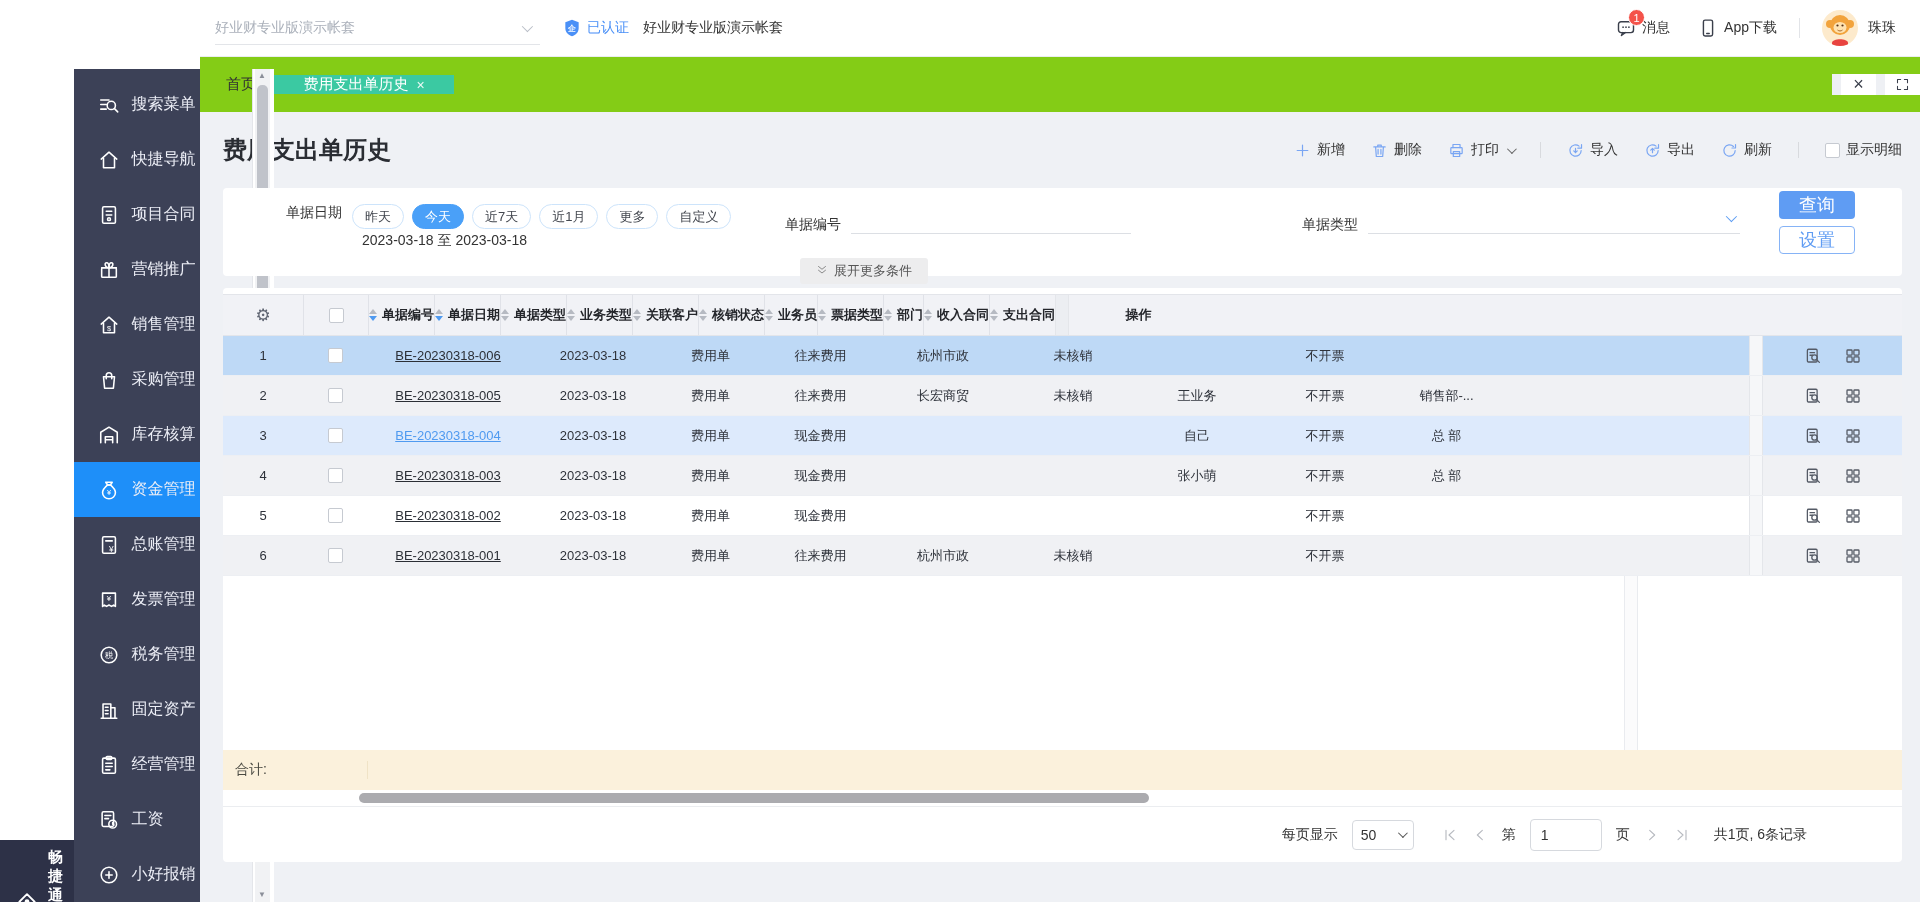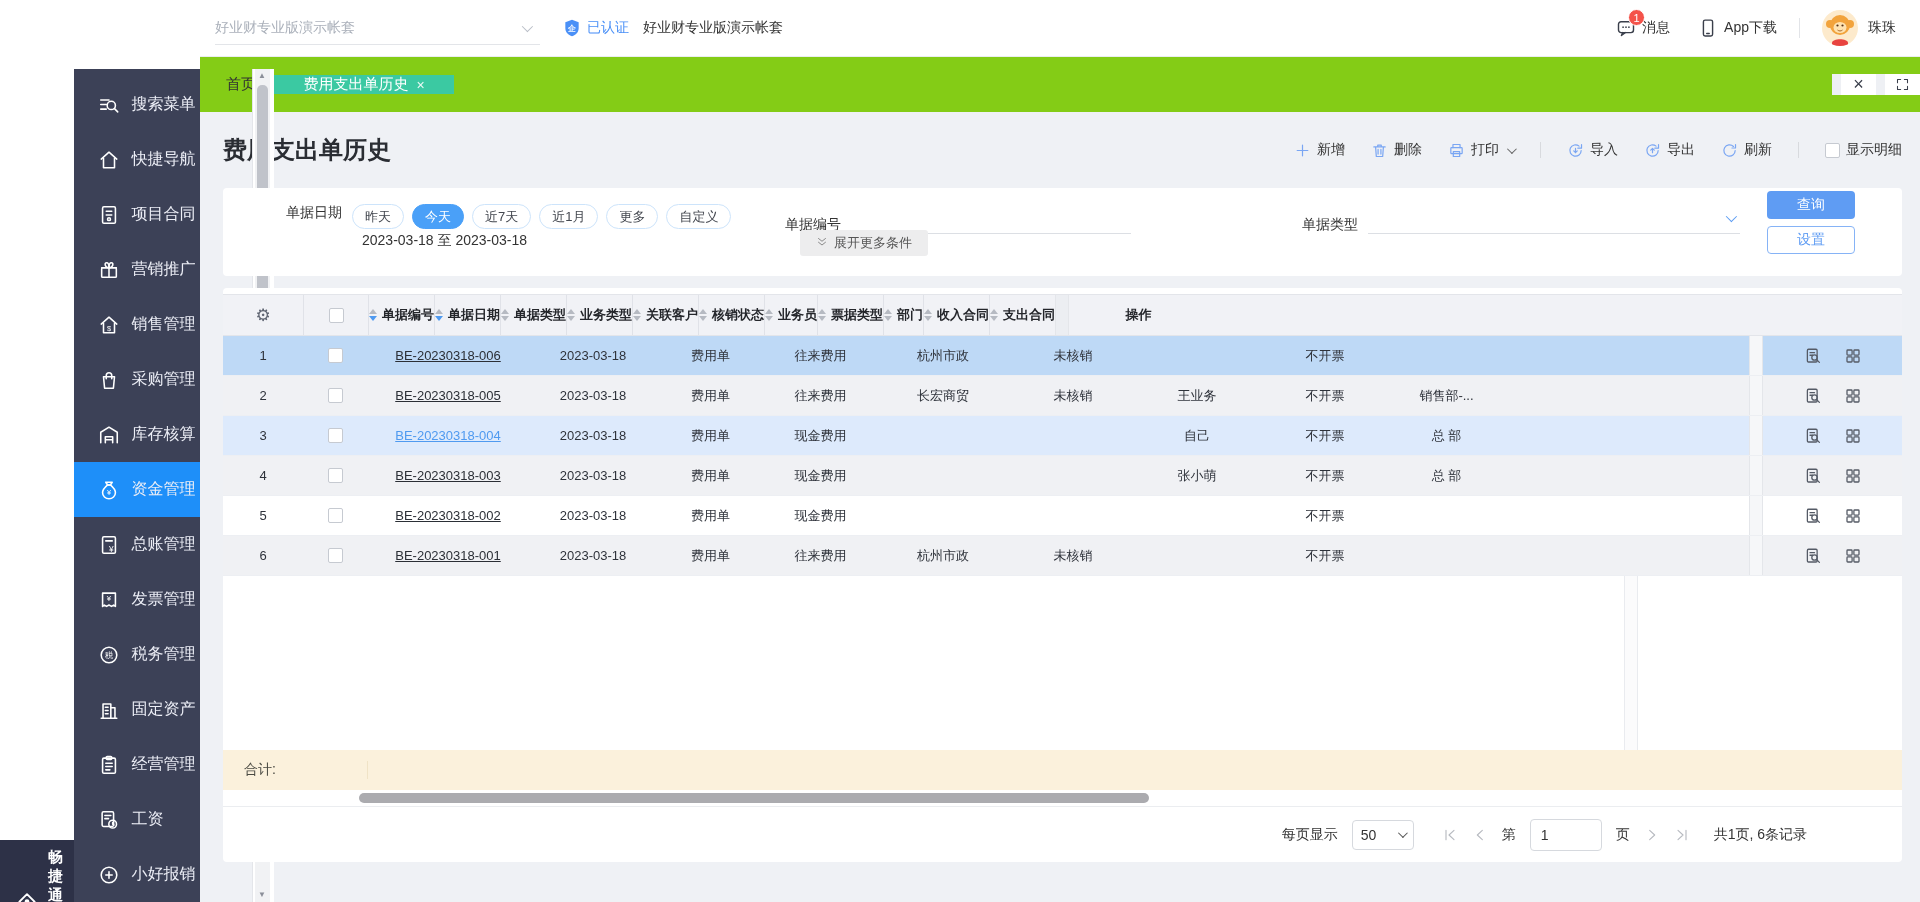--- a/index.html
+++ b/index.html
@@ -79,24 +79,24 @@
   .pill { height:25px; padding:0 12px; border:1px solid #cde4fb; border-radius:13px; display:flex; align-items:center;
     font-size:13px; color:#43474f; background:#fff; cursor:pointer; }
   .pill.active { background:#4aa0f8; border-color:#4aa0f8; color:#fff; }
   .f-range { position:absolute; left:139px; top:44px; font-size:14px; color:#333; }
   .f-group { position:absolute; top:20px; display:flex; align-items:flex-end; gap:10px; }
   .f-docno { left:562px; }
   .f-doctype { left:1079px; }
   .f-input { width:280px; border-bottom:1px solid #dcdfe4; height:26px; position:relative; }
   .f-doctype .f-input { width:372px; }
   .f-input .chev { position:absolute; right:6px; top:6px; color:#5b9cf3; }
-  .expand-btn { position:absolute; left:577px; top:42px; width:128px; height:26px; background:#ededee; border-radius:3px;
+  .expand-btn { position:absolute; left:577px; top:70px; width:128px; height:26px; background:#ededee; border-radius:3px;
     display:flex; align-items:center; justify-content:center; gap:6px; color:#555; font-size:13px; cursor:pointer; }
   .expand-btn svg { width:12px; height:12px; color:#777; }
-  .btn { width:88px; height:28px; border-radius:4px; display:flex; align-items:center; justify-content:center; font-size:14px; cursor:pointer; }
+  .btn { width:76px; height:28px; border-radius:4px; display:flex; align-items:center; justify-content:center; font-size:18px; cursor:pointer; }
   .btn.primary { position:absolute; right:47px; top:3px; background:#5f9cf3; color:#fff; }
   .btn.ghost { position:absolute; right:47px; top:38px; background:#fff; color:#5f9cf3; border:1px solid #86b3f6; }
 
   
   .table-card { margin-top:12px; background:#fff; border-radius:4px; height:574px; padding-top:6px; position:relative; display:flex; flex-direction:column; }
   .tbl { position:relative; }
   .htr, .trw { display:flex; align-items:stretch; }
   .htr { height:42px; background:#f1f2f6; border-top:1px solid #e3e5ea; border-bottom:1px solid #e3e5ea; }
   .hcell { display:flex; align-items:center; justify-content:center; gap:5px; font-size:13px; color:#24262b; font-weight:bold;
     border-left:1px solid #e0e2e8; cursor:pointer; }
@@ -122,21 +122,21 @@
   .trw.zebra { background:#f0f1f4; }
   .trw.selected { background:#bed9f6; }
   .trw.hl { background:#ddeafc; }
   .lnk { cursor:pointer; text-decoration:underline; }
   .lnk.dark { color:#2b2f36; }
   .lnk.blue { color:#4f9af0; }
   .op { width:18px; height:18px; color:#555b66; cursor:pointer; }
   .filler { flex:1; display:flex; }
   .filler .fgap { margin-left:1401px; width:14px; background:#fbfbfc; border-left:1px solid #e9ebef; border-right:1px solid #e9ebef; }
   .sumrow { height:40px; background:#fbf1dc; display:flex; align-items:center; font-size:14px; color:#4a4a42; }
-  .sumlabel { width:145px; flex:0 0 145px; padding-left:21px; border-right:1px solid #f0e3c6; }
+  .sumlabel { width:145px; flex:0 0 145px; padding-left:12px; border-right:1px solid #f0e3c6; }
   .hscroll { height:16px; background:#fff; position:relative; }
   .hthumb { position:absolute; left:136px; top:3px; width:790px; height:10px; border-radius:5px; background:#ababaf; cursor:pointer; }
   .pager { height:56px; border-top:1px solid #ebedf0; display:flex; align-items:center; justify-content:flex-end; gap:14px;
     padding-right:95px; color:#333; font-size:14px; }
   .sel { width:62px; height:30px; border:1px solid #d6d9de; border-radius:4px; display:flex; align-items:center; justify-content:space-between;
     padding:0 8px; cursor:pointer; background:#fff; }
   .sel .chev { width:7px; height:7px; color:#555; }
   .pgico { width:16px; height:16px; color:#b7bac0; cursor:pointer; }
   .pgico svg { width:100%; height:100%; }
   .pg-input { width:72px; height:32px; border:1px solid #d6d9de; border-radius:4px; padding-left:10px; font-size:14px; color:#333;

